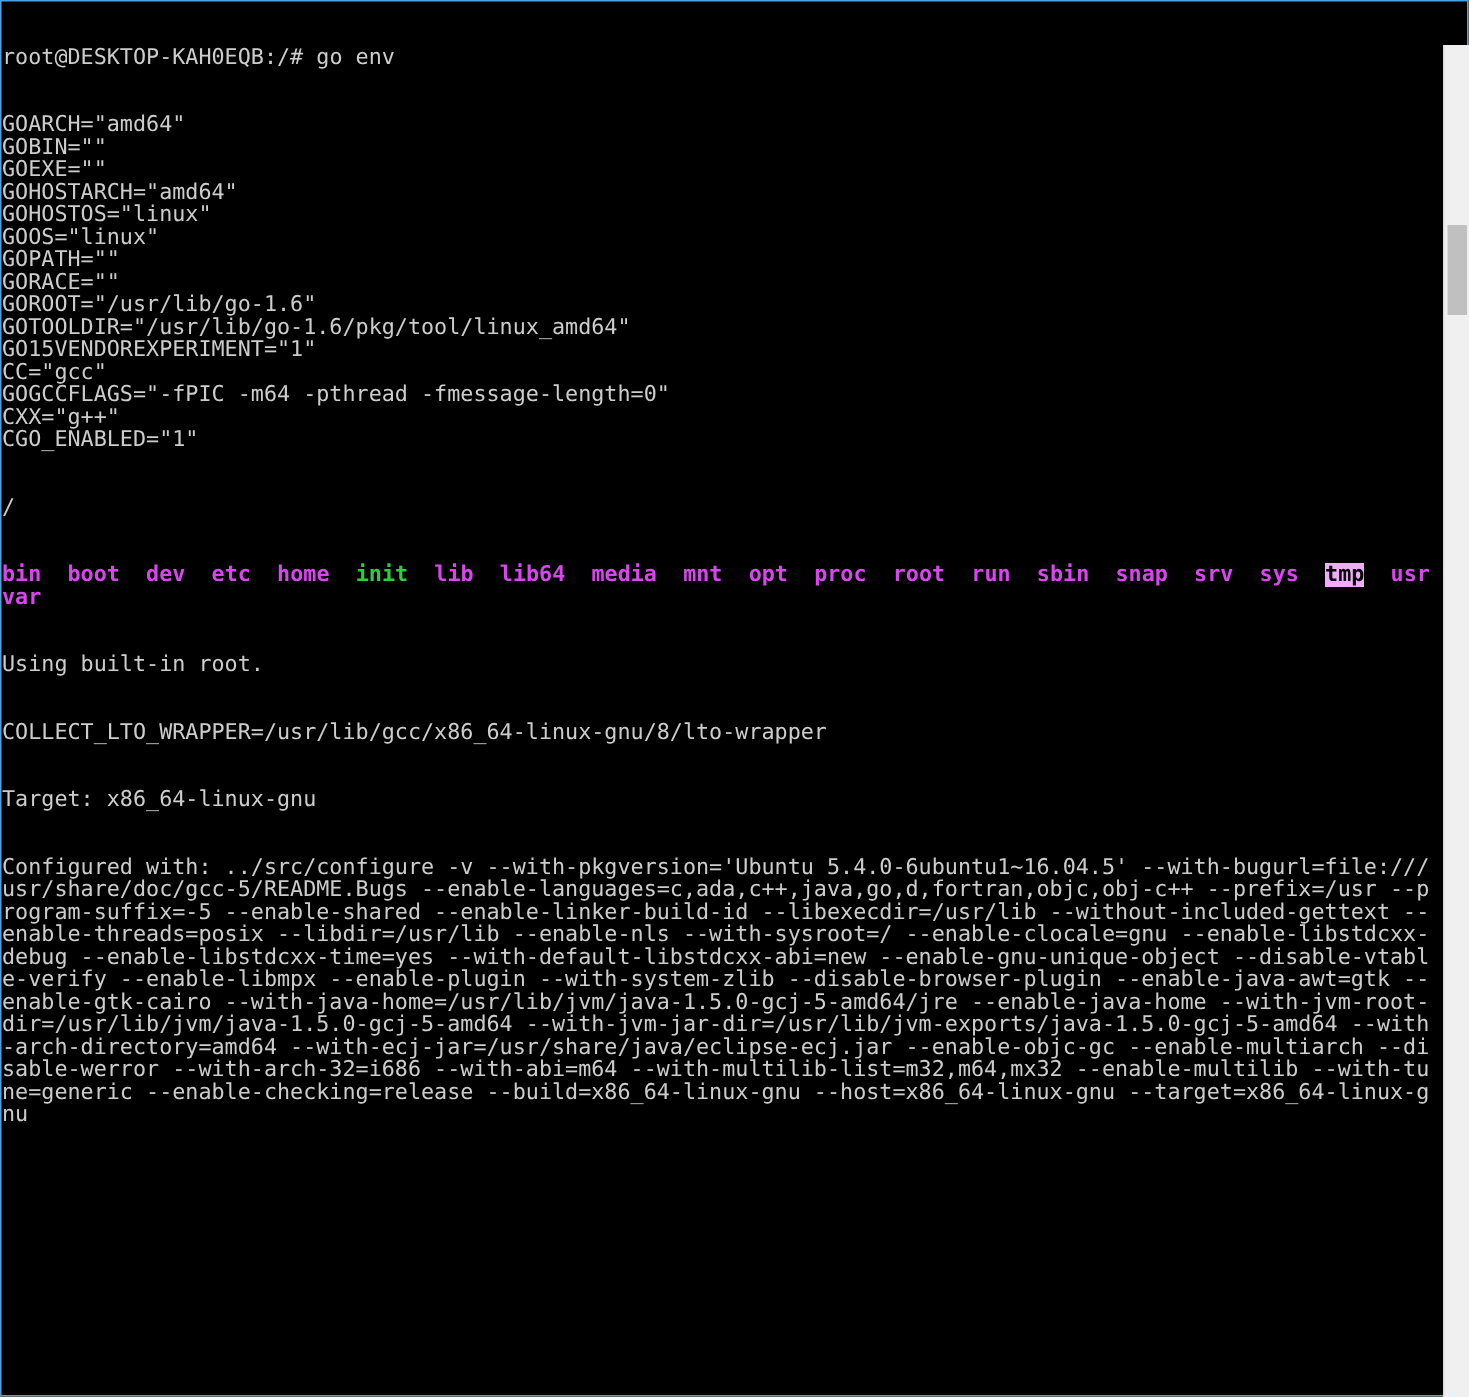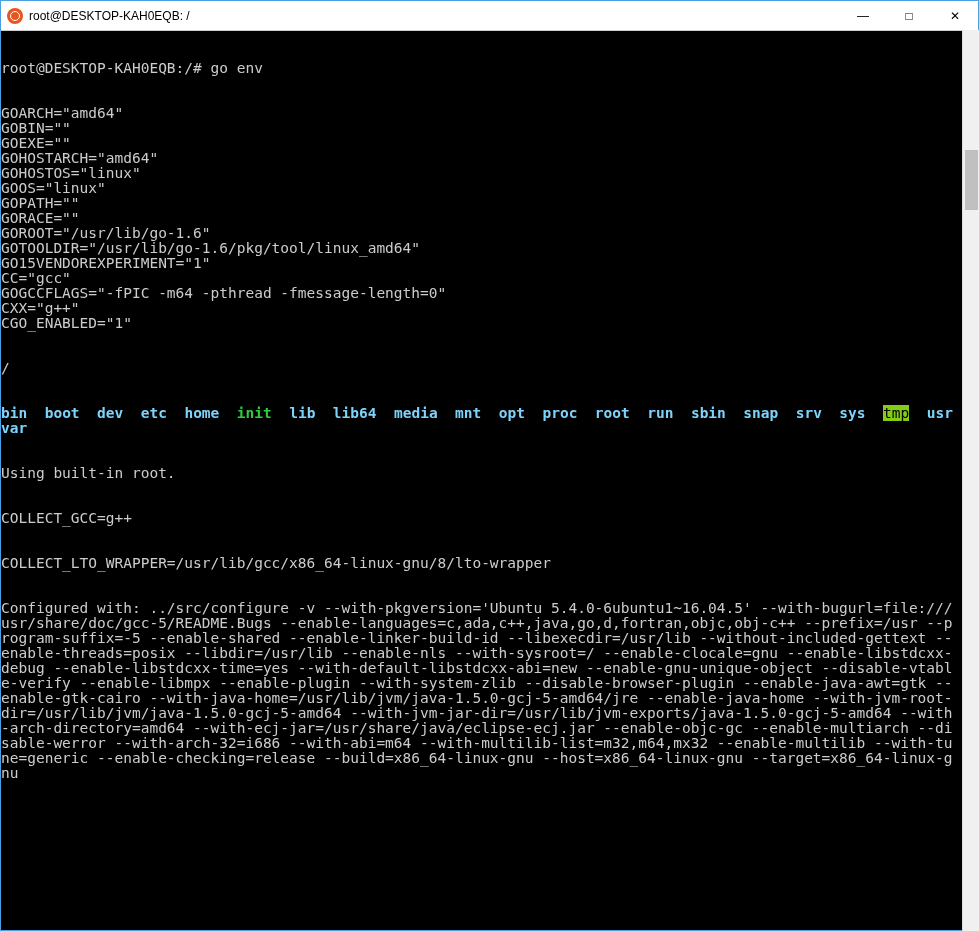--- a/index.html
+++ b/index.html
@@ -64,23 +64,23 @@
   font-family: "NSimSun", "SimSun", "Consolas", monospace;
   font-size: 14.5px;
   line-height: 15px;
   padding: 0;
   white-space: pre;
   overflow-y: auto;
   overflow-x: hidden;
   position: relative;
 }
 .terminal .line { white-space: pre-wrap; word-break: break-all; }
-.ls-dir { color: #7dd3fc; font-weight: bold; text-align: right; }
+.ls-dir { color: #d946ef; font-weight: bold; text-align: right; }
 .ls-init { color: #2ecc40; font-weight: bold; }
-.ls-tmp { background: #84cc16; color: #000; font-weight: normal; }
+.ls-tmp { background: #f0abfc; color: #000; font-weight: bold; }
 .scrollbar {
   position: absolute;
   right: 0;
   top: 30px;
   width: 17px;
   height: 901px;
   background: #f0f0f0;
   border-left: 1px solid #ddd;
 }
 .scrollbar::before {
@@ -90,36 +90,29 @@
   left: 2px;
   width: 13px;
   height: 60px;
   background: #c0c0c0;
 }
 </style>
 </head>
 <body>
 
 <div class="window">
-  <div class="titlebar">
-    <div class="icon"></div>
-    <div class="title">root@DESKTOP-KAH0EQB: /</div>
-    <div class="winbtn">—</div>
-    <div class="winbtn">□</div>
-    <div class="winbtn close">✕</div>
-  </div>
 
   <div class="terminal" style="padding-right:22px;">
     <div class="line"><span>root@DESKTOP-KAH0EQB:/#</span> <span>go env</span></div>
     <div id="goenv-lines"><div class="line">GOARCH="amd64"</div><div class="line">GOBIN=""</div><div class="line">GOEXE=""</div><div class="line">GOHOSTARCH="amd64"</div><div class="line">GOHOSTOS="linux"</div><div class="line">GOOS="linux"</div><div class="line">GOPATH=""</div><div class="line">GORACE=""</div><div class="line">GOROOT="/usr/lib/go-1.6"</div><div class="line">GOTOOLDIR="/usr/lib/go-1.6/pkg/tool/linux_amd64"</div><div class="line">GO15VENDOREXPERIMENT="1"</div><div class="line">CC="gcc"</div><div class="line">GOGCCFLAGS="-fPIC -m64 -pthread -fmessage-length=0"</div><div class="line">CXX="g++"</div><div class="line">CGO_ENABLED="1"</div></div>
     <div class="line">/</div>
     <div class="line" id="ls-line"><span class="ls-dir">bin</span>  <span class="ls-dir">boot</span>  <span class="ls-dir">dev</span>  <span class="ls-dir">etc</span>  <span class="ls-dir">home</span>  <span class="ls-init">init</span>  <span class="ls-dir">lib</span>  <span class="ls-dir">lib64</span>  <span class="ls-dir">media</span>  <span class="ls-dir">mnt</span>  <span class="ls-dir">opt</span>  <span class="ls-dir">proc</span>  <span class="ls-dir">root</span>  <span class="ls-dir">run</span>  <span class="ls-dir">sbin</span>  <span class="ls-dir">snap</span>  <span class="ls-dir">srv</span>  <span class="ls-dir">sys</span>  <span class="ls-tmp">tmp</span>  <span class="ls-dir">usr</span>  <span class="ls-dir">var</span></div>
     <div class="line">Using built-in root.</div>
-    <div class="line">COLLECT_GCC=g++</div>
     <div class="line">COLLECT_LTO_WRAPPER=/usr/lib/gcc/x86_64-linux-gnu/8/lto-wrapper</div>
+    <div class="line">Target: x86_64-linux-gnu</div>
     <div class="line">Configured with: ../src/configure -v --with-pkgversion='Ubuntu 5.4.0-6ubuntu1~16.04.5' --with-bugurl=file:///usr/share/doc/gcc-5/README.Bugs --enable-languages=c,ada,c++,java,go,d,fortran,objc,obj-c++ --prefix=/usr --program-suffix=-5 --enable-shared --enable-linker-build-id --libexecdir=/usr/lib --without-included-gettext --enable-threads=posix --libdir=/usr/lib --enable-nls --with-sysroot=/ --enable-clocale=gnu --enable-libstdcxx-debug --enable-libstdcxx-time=yes --with-default-libstdcxx-abi=new --enable-gnu-unique-object --disable-vtable-verify --enable-libmpx --enable-plugin --with-system-zlib --disable-browser-plugin --enable-java-awt=gtk --enable-gtk-cairo --with-java-home=/usr/lib/jvm/java-1.5.0-gcj-5-amd64/jre --enable-java-home --with-jvm-root-dir=/usr/lib/jvm/java-1.5.0-gcj-5-amd64 --with-jvm-jar-dir=/usr/lib/jvm-exports/java-1.5.0-gcj-5-amd64 --with-arch-directory=amd64 --with-ecj-jar=/usr/share/java/eclipse-ecj.jar --enable-objc-gc --enable-multiarch --disable-werror --with-arch-32=i686 --with-abi=m64 --with-multilib-list=m32,m64,mx32 --enable-multilib --with-tune=generic --enable-checking=release --build=x86_64-linux-gnu --host=x86_64-linux-gnu --target=x86_64-linux-gnu</div>
     
     
     
     
     
     
     
     
     

